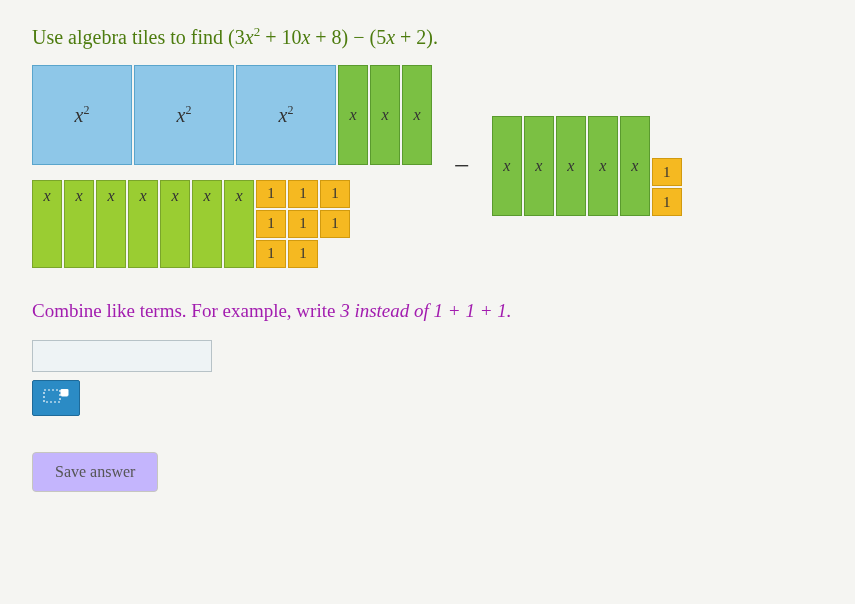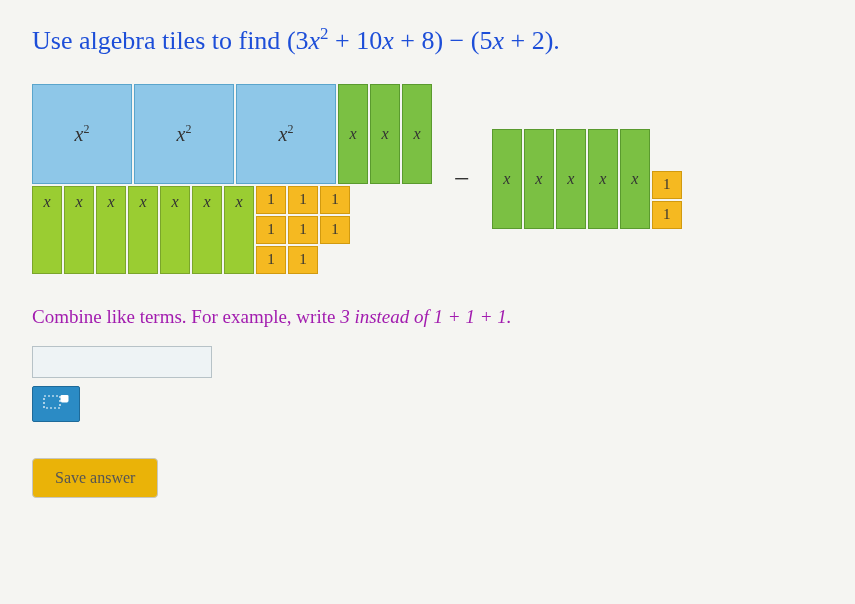--- a/index.html
+++ b/index.html
@@ -4,35 +4,35 @@
 <style>
   * { box-sizing: border-box; margin: 0; padding: 0; }
   body {
     font-family: Georgia, 'Times New Roman', serif;
     background: #f5f5f2;
     padding: 24px 32px;
     color: #333;
     width: 855px;
   }
   .question {
-    font-size: 26px;
-    color: #1d4ed8;
-    margin-bottom: 28px;
+    font-size: 20px;
+    color: #4d7c0f;
+    margin-bottom: 16px;
     font-family: Georgia, serif;
   }
   .question sup { font-size: 0.65em; vertical-align: super; }
 
   .tiles-area {
     display: flex;
     align-items: center;
     margin-bottom: 32px;
     gap: 18px;
   }
 
-  .group-left { display: flex; flex-direction: column; gap: 2px; }
+  .group-left { display: flex; flex-direction: column; gap: 15px; }
   .row { display: flex; gap: 2px; align-items: flex-end; }
 
   .tile-x2 {
     width: 100px; height: 100px;
     background: #8ec7e8;
     border: 1px solid #5aa5cc;
     display: flex; align-items: center; justify-content: center;
     font-style: italic; font-size: 20px; color: #333;
     font-family: Georgia, serif;
   }
@@ -98,21 +98,21 @@
     margin-top: 8px;
     display: flex; align-items: center; justify-content: center;
     cursor: pointer;
     border-radius: 2px;
   }
   .equation-btn svg { stroke: #fff; fill: #fff; }
 
   .save-btn {
     margin-top: 22px;
     padding: 10px 22px;
-    background: #eab308;
+    background: #c4b5fd;
     border: 1px solid #c6c6c0;
     border-radius: 4px;
     font-size: 16px;
     color: #555;
     font-family: Georgia, serif;
     cursor: pointer;
   }
 </style>
 </head>
 <body>

